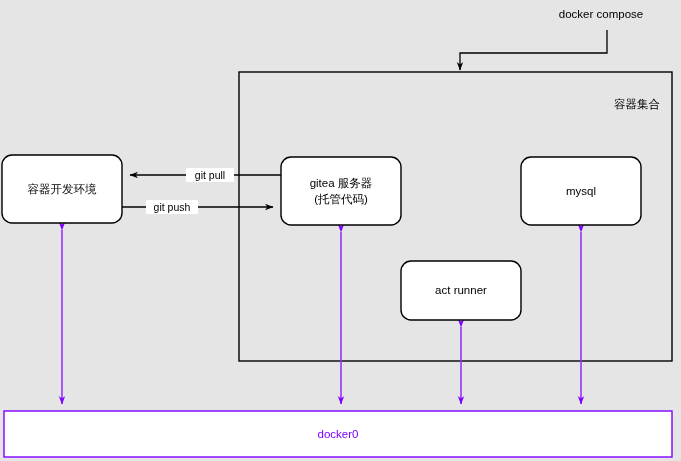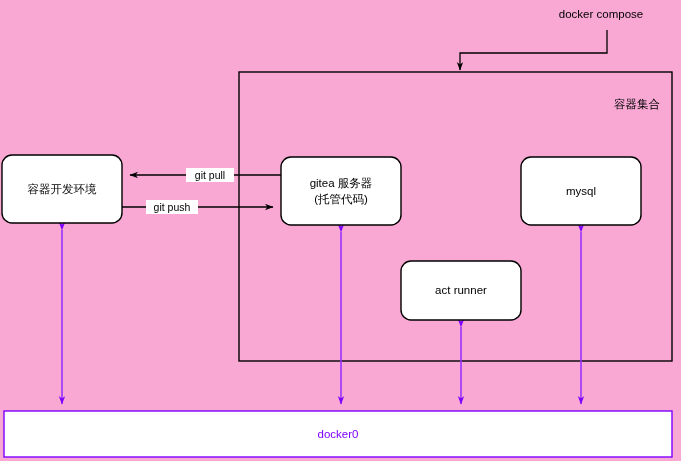--- a/index.html
+++ b/index.html
@@ -10,21 +10,21 @@
   body {
     width: 681px;
     height: 461px;
     overflow: hidden;
     font-family: "Liberation Sans", "DejaVu Sans", sans-serif;
   }
   #diagram-root {
     position: relative;
     width: 681px;
     height: 461px;
-    background: #f9a8d4;
+    background: #e5e5e5;
   }
   svg#diagram-canvas {
     position: absolute;
     top: 0;
     left: 0;
     width: 681px;
     height: 461px;
     display: block;
   }
   .node-box {

